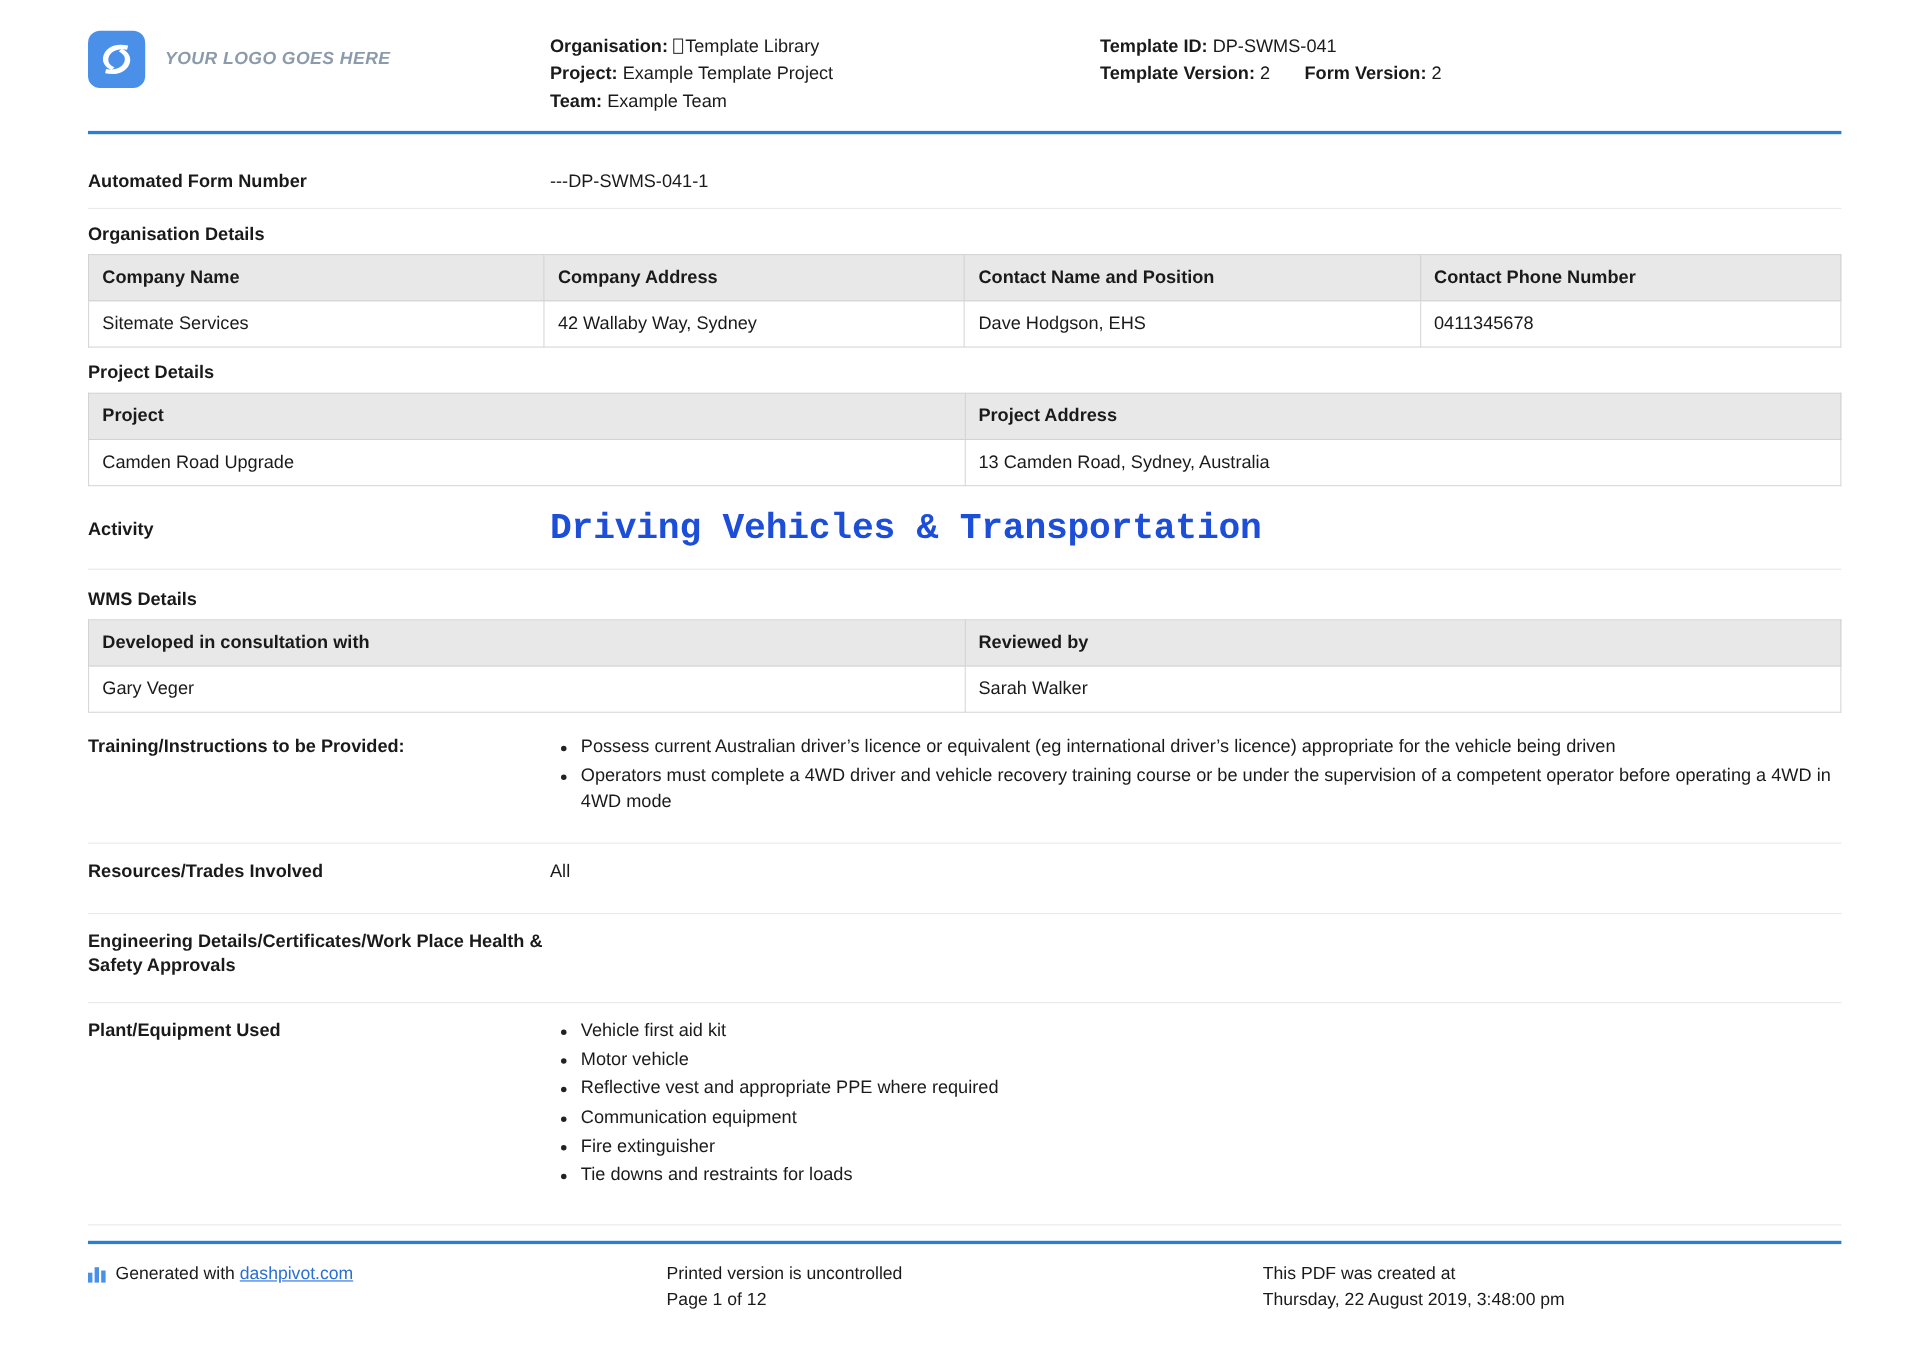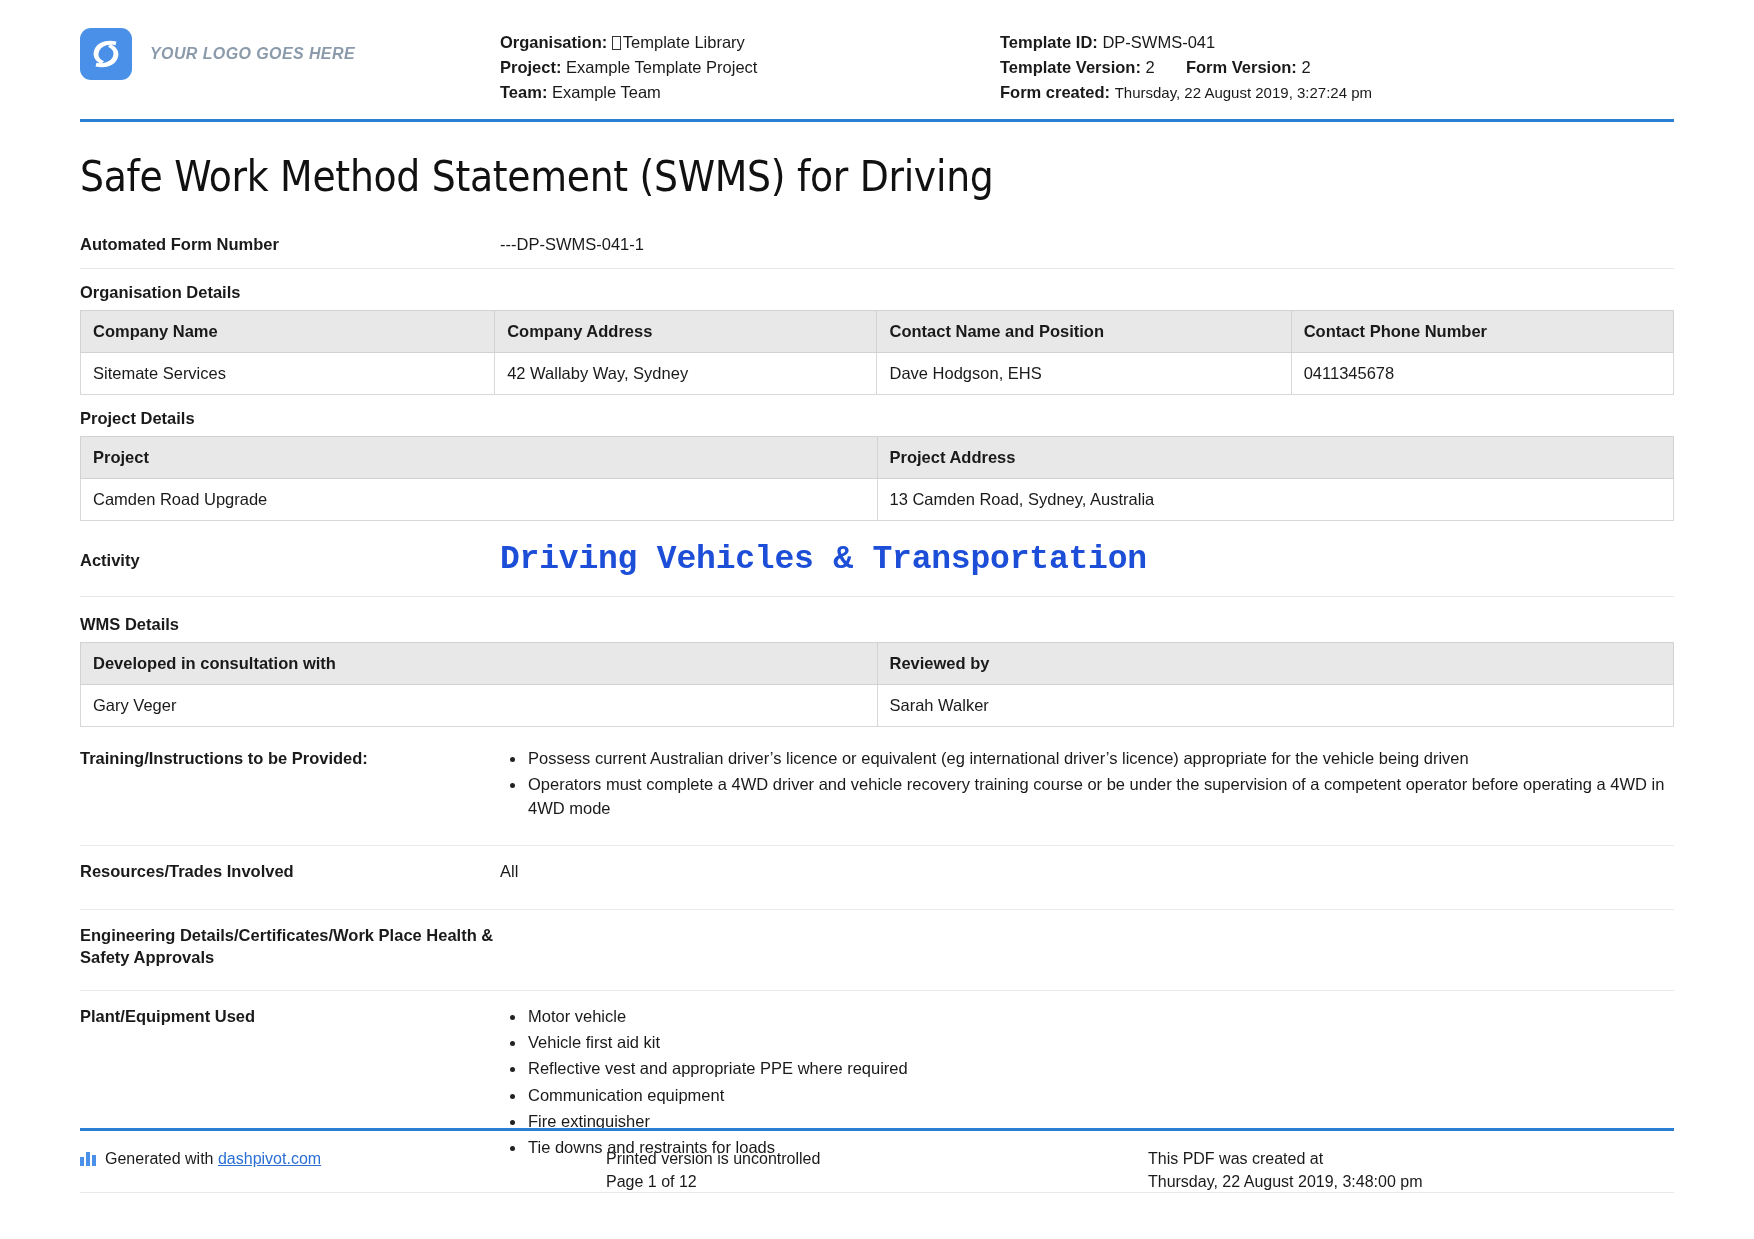--- a/index.html
+++ b/index.html
@@ -240,28 +240,23 @@
         <b>Template ID:</b>
         <span>DP-SWMS-041</span>
       </div>
       <div class="meta-line">
         <b>Template Version:</b>
         <span>2</span>
         <span class="gap"></span>
         <b>Form Version:</b>
         <span>2</span>
       </div>
-      <div class="meta-line">
-        <b>Form created:</b>
-        <span class="meta-small">Thursday, 22 August 2019, 3:27:24 pm</span>
-      </div>
-    </div>
-  </div>
-
-  <h1 class="doc-title">Safe Work Method Statement (SWMS) for Driving</h1>
+    </div>
+  </div>
+
 
   <div class="field-row" style="margin-top:18px;">
     <div class="field-label">Automated Form Number</div>
     <div class="field-value">---DP-SWMS-041-1</div>
   </div>
 
   <div class="section-head">Organisation Details</div>
   <table class="grid">
     <thead>
       <tr>
@@ -334,22 +329,22 @@
   </div>
 
   <div class="field-row" style="padding-top:14px;padding-bottom:22px;">
     <div class="field-label">Engineering Details/Certificates/Work Place Health &amp; Safety Approvals</div>
   </div>
 
   <div class="field-row" style="padding-top:14px;padding-bottom:30px;">
     <div class="field-label">Plant/Equipment Used</div>
     <div class="field-value">
       <ul class="bullets">
+        <li>Vehicle first aid kit</li>
         <li>Motor vehicle</li>
-        <li>Vehicle first aid kit</li>
         <li>Reflective vest and appropriate PPE where required</li>
         <li>Communication equipment</li>
         <li>Fire extinguisher</li>
         <li>Tie downs and restraints for loads</li>
       </ul>
     </div>
   </div>
 
   <div class="doc-footer">
     <div class="footer-col">

